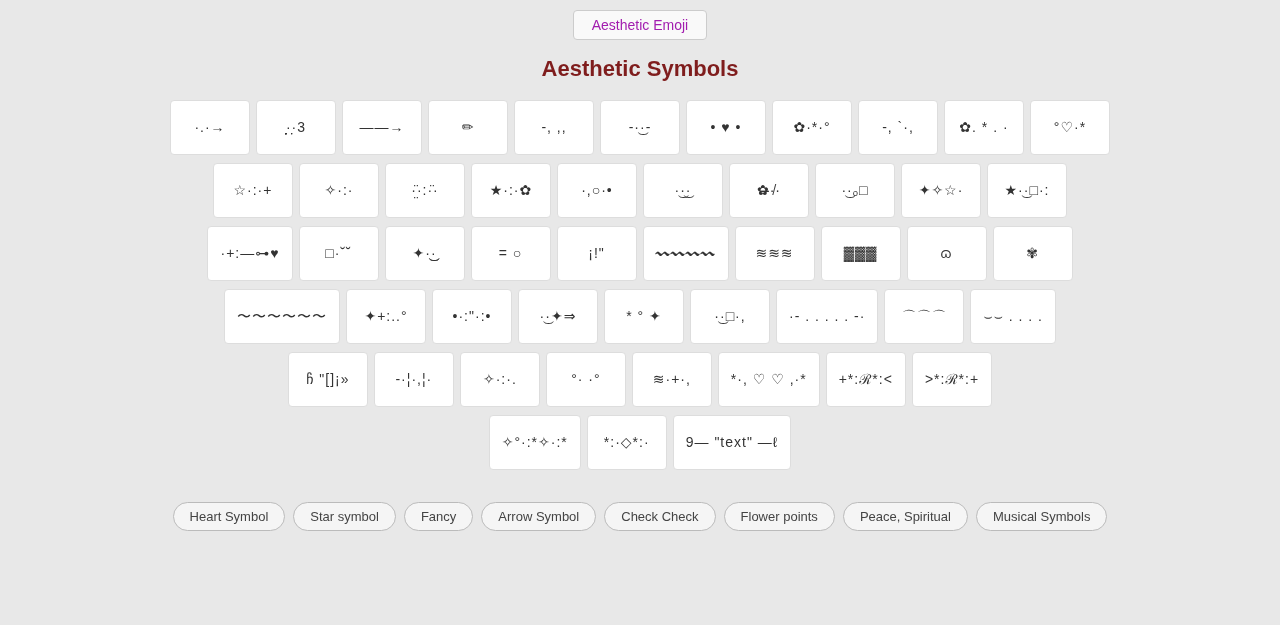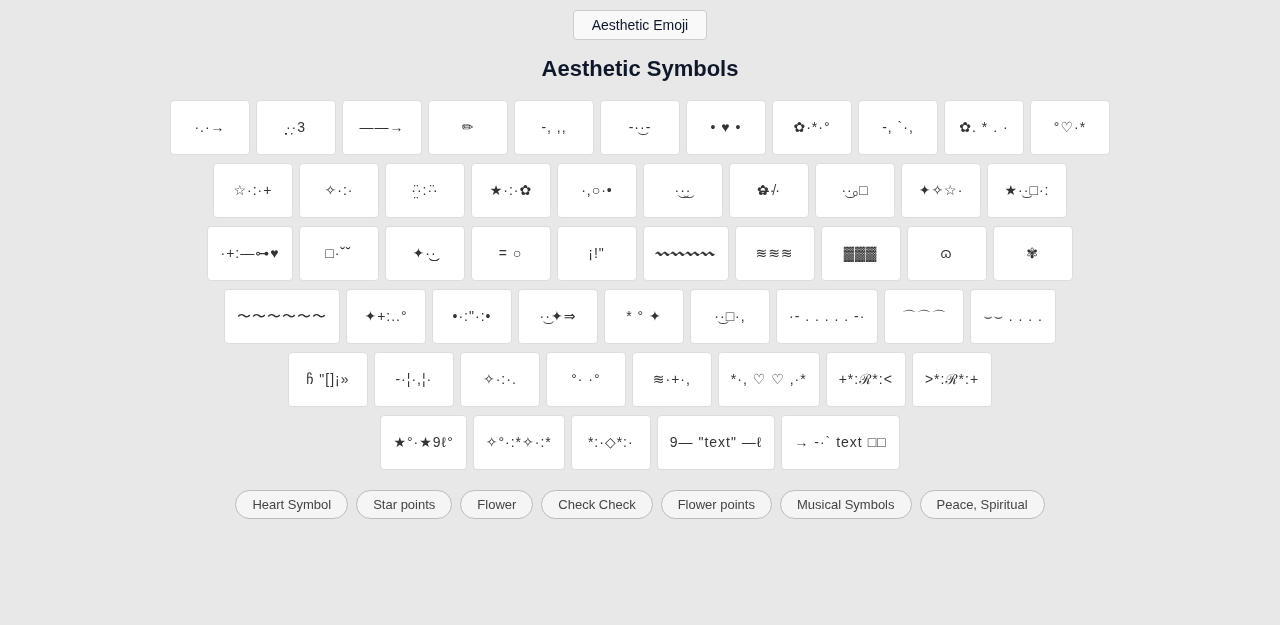--- a/index.html
+++ b/index.html
@@ -11,28 +11,28 @@
       flex-direction: column;
       align-items: center;
       padding: 10px 20px 20px;
     }
     .top-tab {
       border: 1px solid #ccc;
       background: #f9f9f9;
       padding: 6px 18px;
       border-radius: 4px;
       font-size: 14px;
-      color: #0f172a;
+      color: #a21caf;
       margin-bottom: 16px;
       cursor: pointer;
     }
     .page-title {
       font-size: 22px;
       font-weight: bold;
-      color: #0f172a;
+      color: #7f1d1d;
       margin-bottom: 18px;
     }
     .symbols-container {
       display: flex;
       flex-direction: column;
       align-items: center;
       gap: 8px;
       width: 100%;
       max-width: 1180px;
     }
@@ -57,21 +57,21 @@
       justify-content: center;
       text-align: center;
       line-height: 1.4;
       letter-spacing: 1px;
     }
     .tags-row {
       display: flex;
       flex-wrap: wrap;
       justify-content: flex-end;
       gap: 8px;
-      margin-top: 20px;
+      margin-top: 32px;
     }
     .tag-btn {
       border: 1px solid #bbb;
       background: #f5f5f5;
       padding: 6px 16px;
       border-radius: 20px;
       font-size: 13px;
       color: #444;
       cursor: pointer;
     }
@@ -137,30 +137,29 @@
       <div class="symbol-card">ჩ "[]¡»</div>
       <div class="symbol-card">-·¦·,¦·</div>
       <div class="symbol-card">✧·:·.</div>
       <div class="symbol-card">°·  ·°</div>
       <div class="symbol-card">≋·+·,</div>
       <div class="symbol-card">*·, ♡ ♡ ,·*</div>
       <div class="symbol-card">+*:ℛ*:&lt;</div>
       <div class="symbol-card">&gt;*:ℛ*:+</div>
     </div>
     <div class="symbol-row">
-      <div class="symbol-card">★°·★9ℓ°</div>
       <div class="symbol-card">✧°·:*✧·:*</div>
       <div class="symbol-card">*:·◇*:·</div>
       <div class="symbol-card">9— "text" —ℓ</div>
-      <div class="symbol-card">→ -·` text □□</div>
     </div>
   </div>
 
 <div class="tags-row">
 
 <button class="tag-btn">Heart Symbol</button>
-    <button class="tag-btn">Star points</button>
-    <button class="tag-btn">Flower</button>
+    <button class="tag-btn">Star symbol</button>
+    <button class="tag-btn">Fancy</button>
+    <button class="tag-btn">Arrow Symbol</button>
     <button class="tag-btn">Check Check</button>
     <button class="tag-btn">Flower points</button>
+    <button class="tag-btn">Peace, Spiritual</button>
     <button class="tag-btn">Musical Symbols</button>
-    <button class="tag-btn">Peace, Spiritual</button>
   </div>
 
 </body></html>

